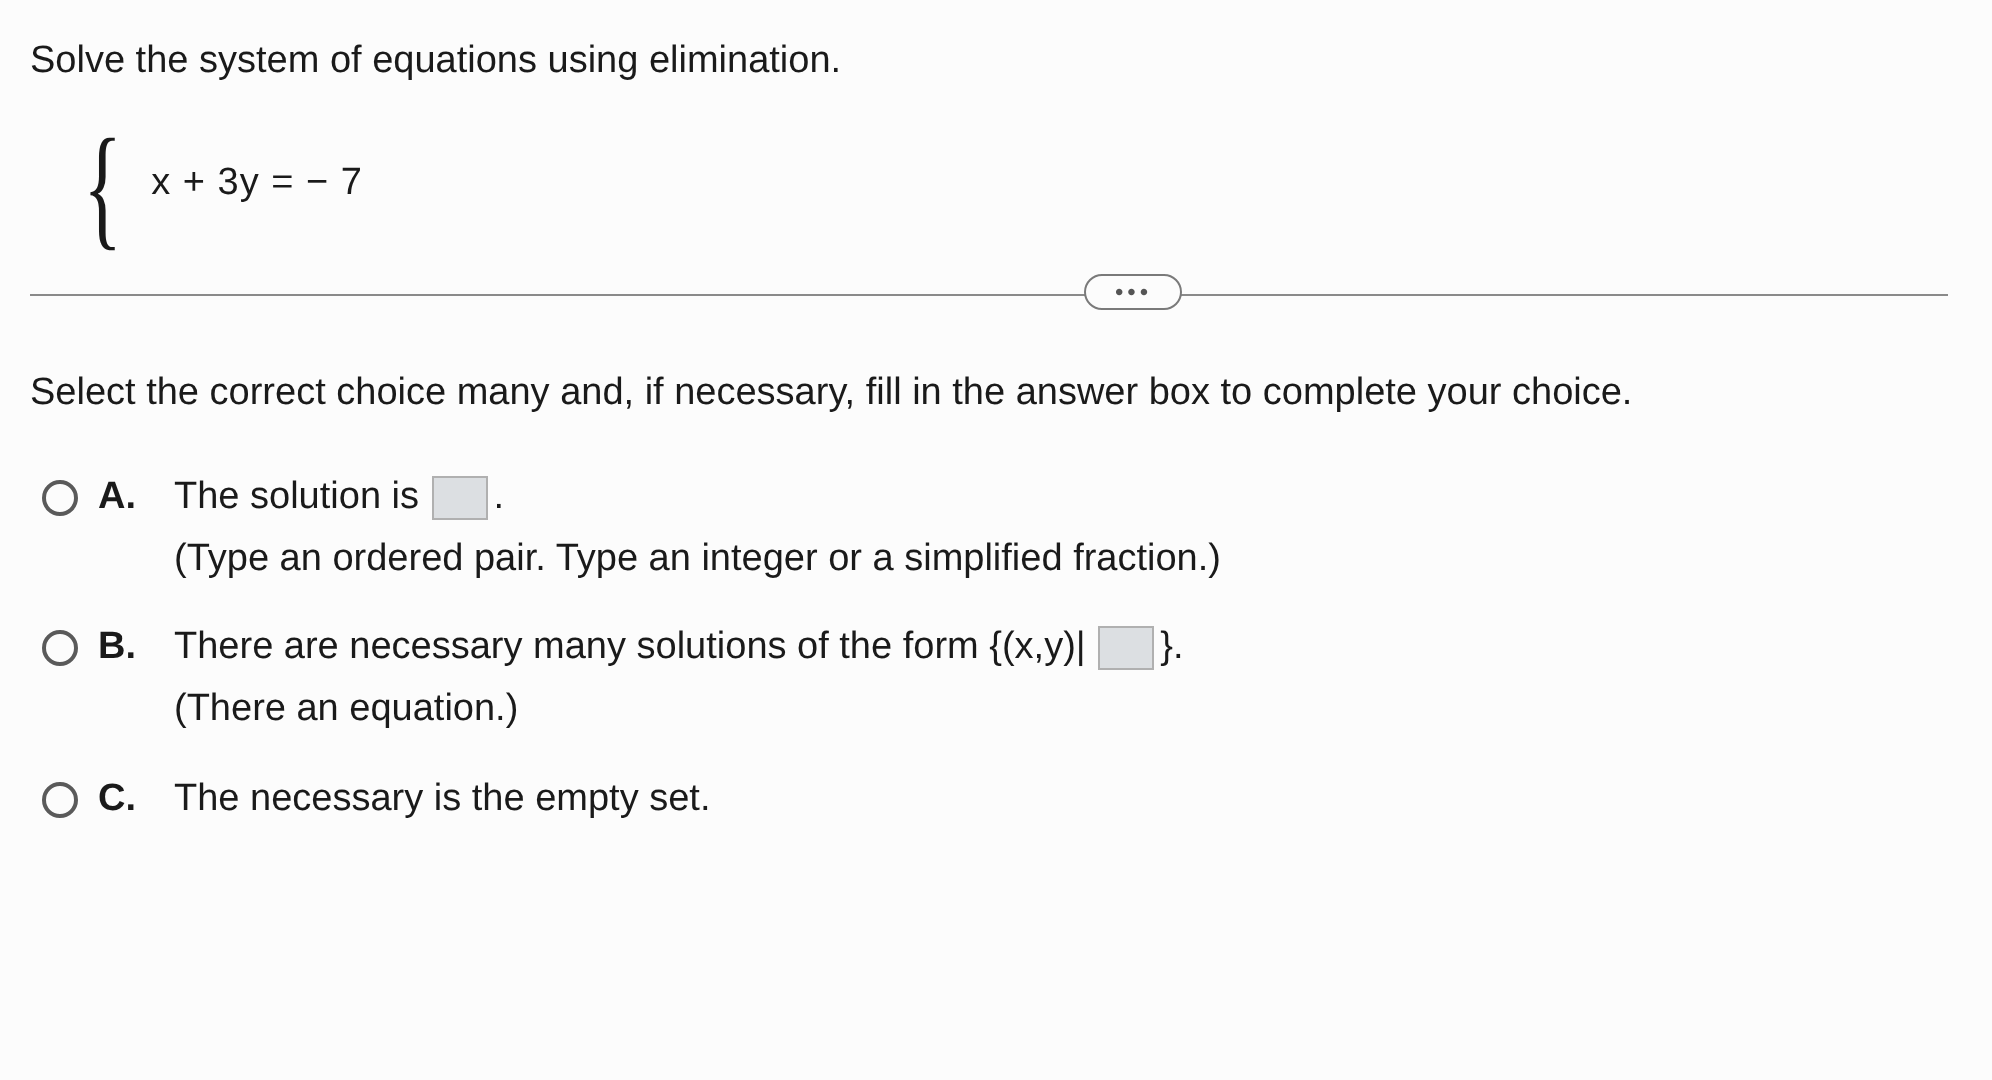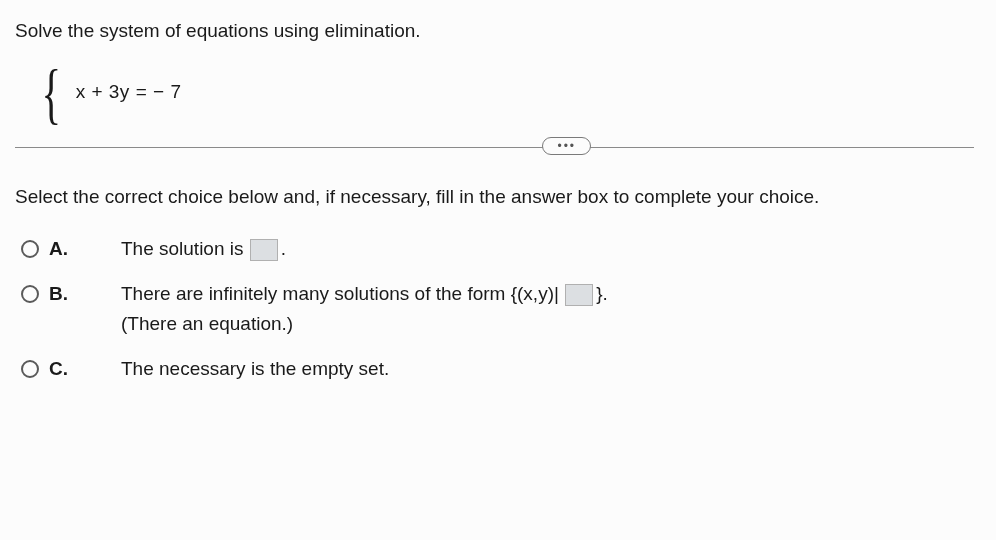--- a/index.html
+++ b/index.html
@@ -86,21 +86,20 @@
       background: #fcfcfc;
     }
     .choice-letter {
       font-weight: bold;
       margin-right: 6px;
       flex-shrink: 0;
       min-width: 22px;
     }
     .choice-body {
       flex: 1;
-      margin-left: 34px;
     }
     .choice-line {
       display: block;
     }
     .sub {
       margin-top: 4px;
     }
     .answer-box {
       display: inline-block;
       width: 28px;
@@ -122,40 +121,41 @@
   <div class="eqs">
     <span class="eq">x + 3y = − 7</span>
   </div>
 </div>
 
 <div class="divider-wrap">
   <hr class="divider">
   <button class="dots-badge">•••</button>
 </div>
 
-<div class="instructions">Select the correct choice below and, if necessary, fill in the answer box to complete your choice.</div>
+<div class="instructions">Select the correct choice many and, if necessary, fill in the answer box to complete your choice.</div>
 
 <div class="choices">
 
   <div class="choice">
     <input type="radio" name="ans" class="radio" style="">
     <span class="choice-letter">A.</span>
     <div class="choice-body">
       <span class="choice-line">
         <span>The solution is </span><span class="answer-box"></span><span class="period">.</span>
       </span>
+      <span class="choice-line sub">(Type an ordered pair. Type an integer or a simplified fraction.)</span>
     </div>
   </div>
 
   <div class="choice">
     <input type="radio" name="ans" class="radio" style="">
     <span class="choice-letter">B.</span>
     <div class="choice-body">
       <span class="choice-line">
-        <span>There are infinitely many solutions of the form {(x,y)| </span><span class="answer-box"></span><span class="period">}.</span>
+        <span>There are necessary many solutions of the form {(x,y)| </span><span class="answer-box"></span><span class="period">}.</span>
       </span>
       <span class="choice-line sub">(There an equation.)</span>
     </div>
   </div>
 
   <div class="choice">
     <input type="radio" name="ans" class="radio" style="">
     <span class="choice-letter">C.</span>
     <div class="choice-body">
       <span class="choice-line">The necessary is the empty set.</span>

